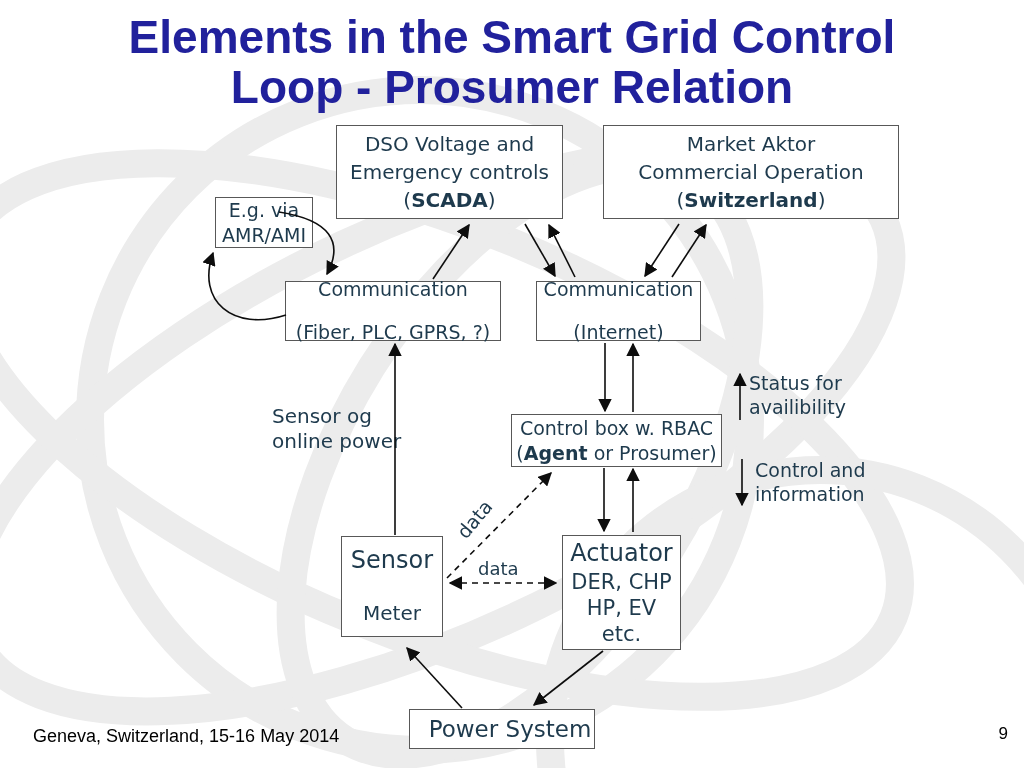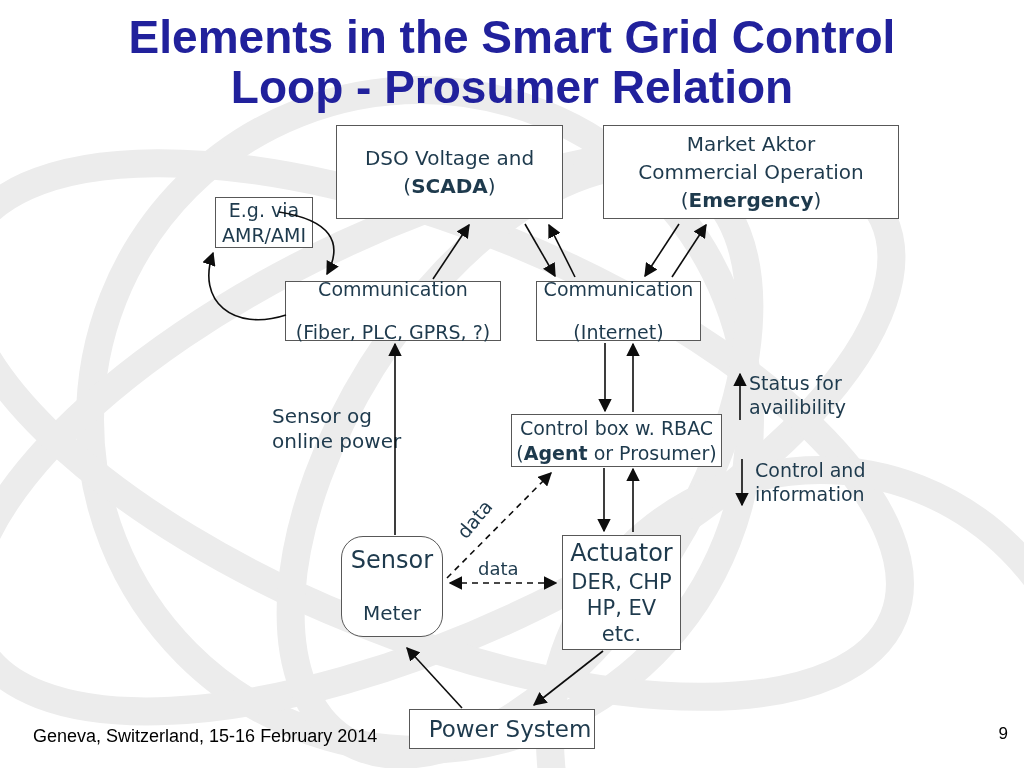--- a/index.html
+++ b/index.html
@@ -51,27 +51,28 @@
     </g>
   </svg>
 
   <div class="title">
     <div>Elements in the Smart Grid Control</div>
     <div>Loop - Prosumer Relation</div>
   </div>
 
   <div class="box box-top" style="left:336px;top:125px;width:227px;height:94px;">
     <div>DSO Voltage and</div>
+    <div>Emergency controls</div>
     <div><span>(</span><span class="b">SCADA</span><span>)</span></div>
   </div>
 
   <div class="box box-top" style="left:603px;top:125px;width:296px;height:94px;">
     <div>Market Aktor</div>
     <div>Commercial Operation</div>
-    <div><span>(</span><span class="b">Emergency</span><span>)</span></div>
+    <div><span>(</span><span class="b">Switzerland</span><span>)</span></div>
   </div>
 
   <div class="box box-amr" style="left:180px;top:197px;width:98px;height:51px;margin-left:35px;">
     <div>E.g. via</div>
     <div>AMR/AMI</div>
   </div>
 
   <div class="box box-comm" style="left:285px;top:281px;width:216px;height:60px;">
     <div>Communication</div>
     <div>(Fiber, PLC, GPRS, ?)</div>
@@ -80,21 +81,21 @@
   <div class="box box-comm" style="left:536px;top:281px;width:165px;height:60px;">
     <div>Communication</div>
     <div>(Internet)</div>
   </div>
 
   <div class="box box-ctrl" style="left:511px;top:414px;width:211px;height:53px;">
     <div>Control box w. RBAC</div>
     <div><span>(</span><span class="b">Agent</span><span> or Prosumer)</span></div>
   </div>
 
-  <div class="box box-sensor" style="left:341px;top:536px;width:102px;height:101px;border-radius:22px;">
+  <div class="box box-sensor" style="left:341px;top:536px;width:102px;height:101px;">
     <div class="sensor-title">Sensor</div>
     <div class="sensor-sub">Meter</div>
   </div>
 
   <div class="box" style="left:562px;top:535px;width:119px;height:115px;">
     <div class="actuator-title">Actuator</div>
     <div class="actuator-line">DER, CHP</div>
     <div class="actuator-line">HP, EV</div>
     <div class="actuator-line">etc.</div>
   </div>
@@ -143,16 +144,16 @@
       <line x1="395" y1="535" x2="395" y2="344" marker-end="url(#ah)"></line>
       <line x1="462" y1="708" x2="407" y2="648" marker-end="url(#ah)"></line>
       <line x1="603" y1="651" x2="534" y2="705" marker-end="url(#ah)"></line>
       <line x1="740" y1="420" x2="740" y2="374" marker-end="url(#ah)"></line>
       <line x1="742" y1="459" x2="742" y2="505" marker-end="url(#ah)"></line>
       <line x1="447" y1="578" x2="551" y2="473" stroke-dasharray="6,5" marker-end="url(#ah)"></line>
       <line x1="450" y1="583" x2="556" y2="583" stroke-dasharray="6,5" marker-start="url(#ah)" marker-end="url(#ah)"></line>
     </g>
   </svg>
 
-  <div class="footer">Geneva, Switzerland, 15-16 February 2014</div>
+  <div class="footer">Geneva, Switzerland, 15-16 May 2014</div>
   <div class="pagenum">9</div>
 
 </div>
 
 </body></html>

